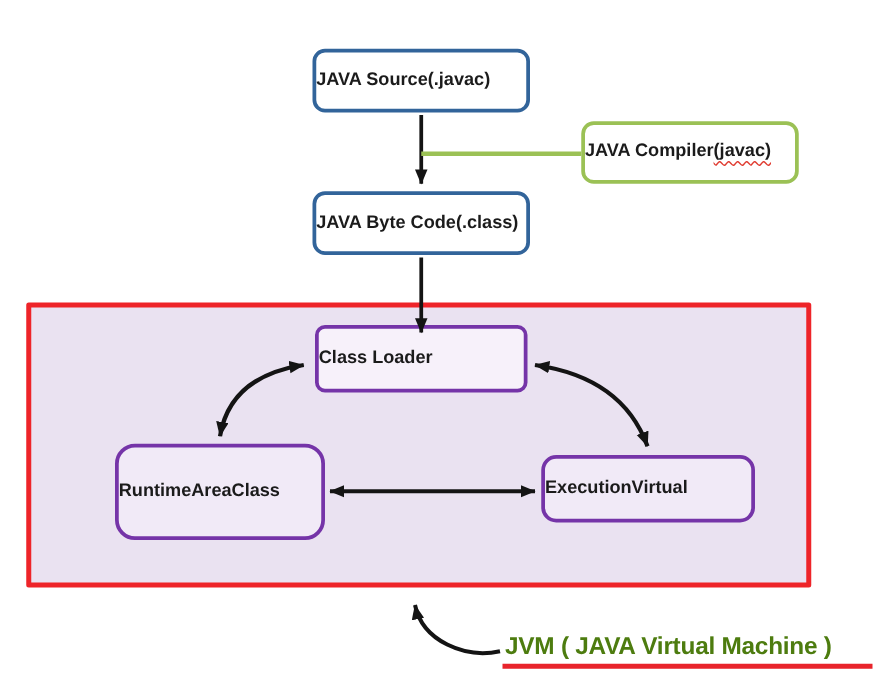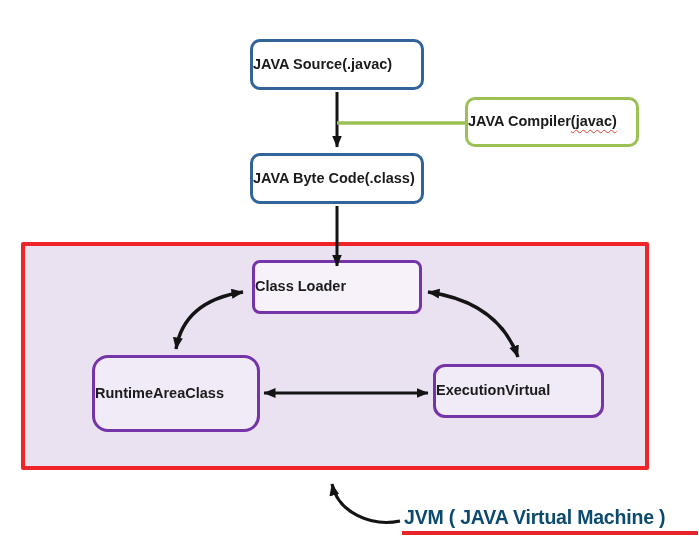--- a/index.html
+++ b/index.html
@@ -44,21 +44,21 @@
   .wavy{
     text-decoration-line:underline;
     text-decoration-style:wavy;
     text-decoration-color:#E03C31;
     text-decoration-thickness:1px;
     text-underline-offset:3px;
   }
   #jvm-caption{
     position:absolute;left:404px;top:506px;
     font-size:19.5px;font-weight:700;letter-spacing:-0.2px;
-    color:#0c4a6e;white-space:nowrap;z-index:2;
+    color:#4d7c0f;white-space:nowrap;z-index:2;
   }
   #jvm-underline{
     position:absolute;left:402px;top:531px;width:296px;height:4px;
     background:#E8242B;z-index:2;
   }
 </style>
 </head>
 <body>
 
 <div class="canvas">

